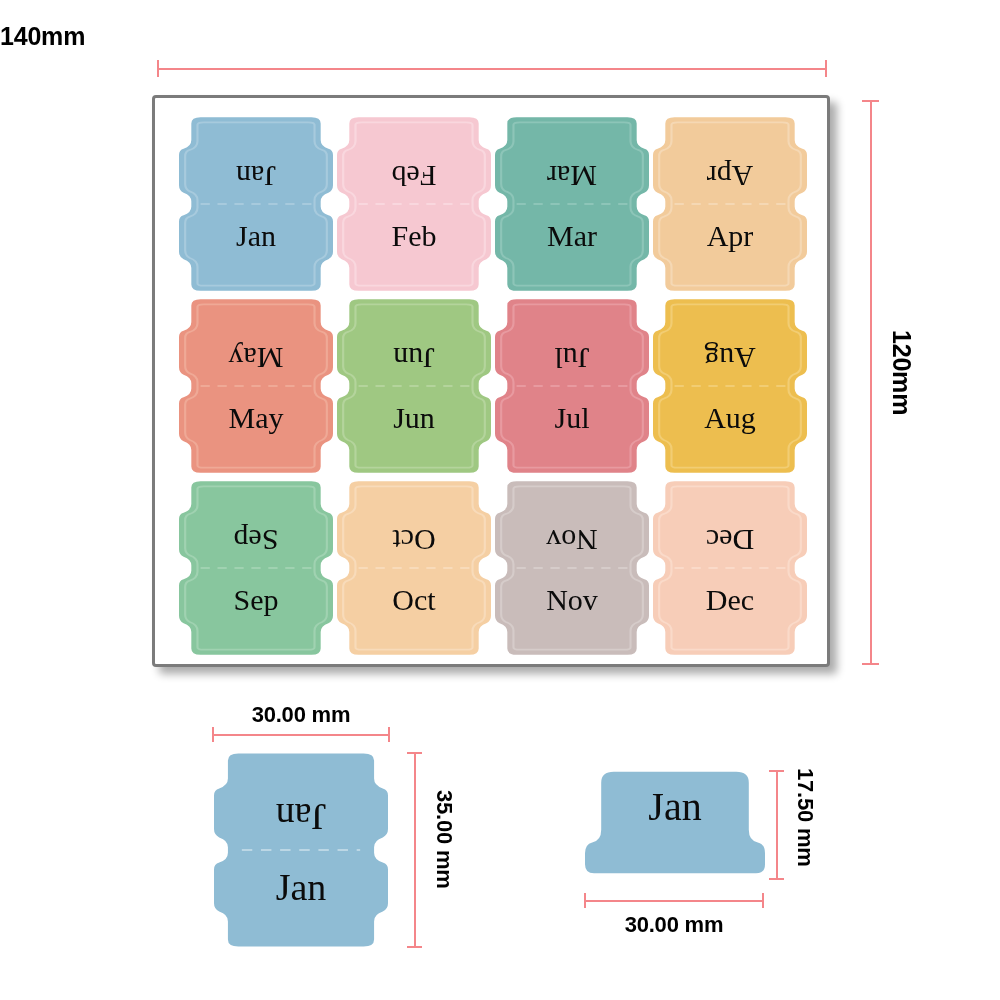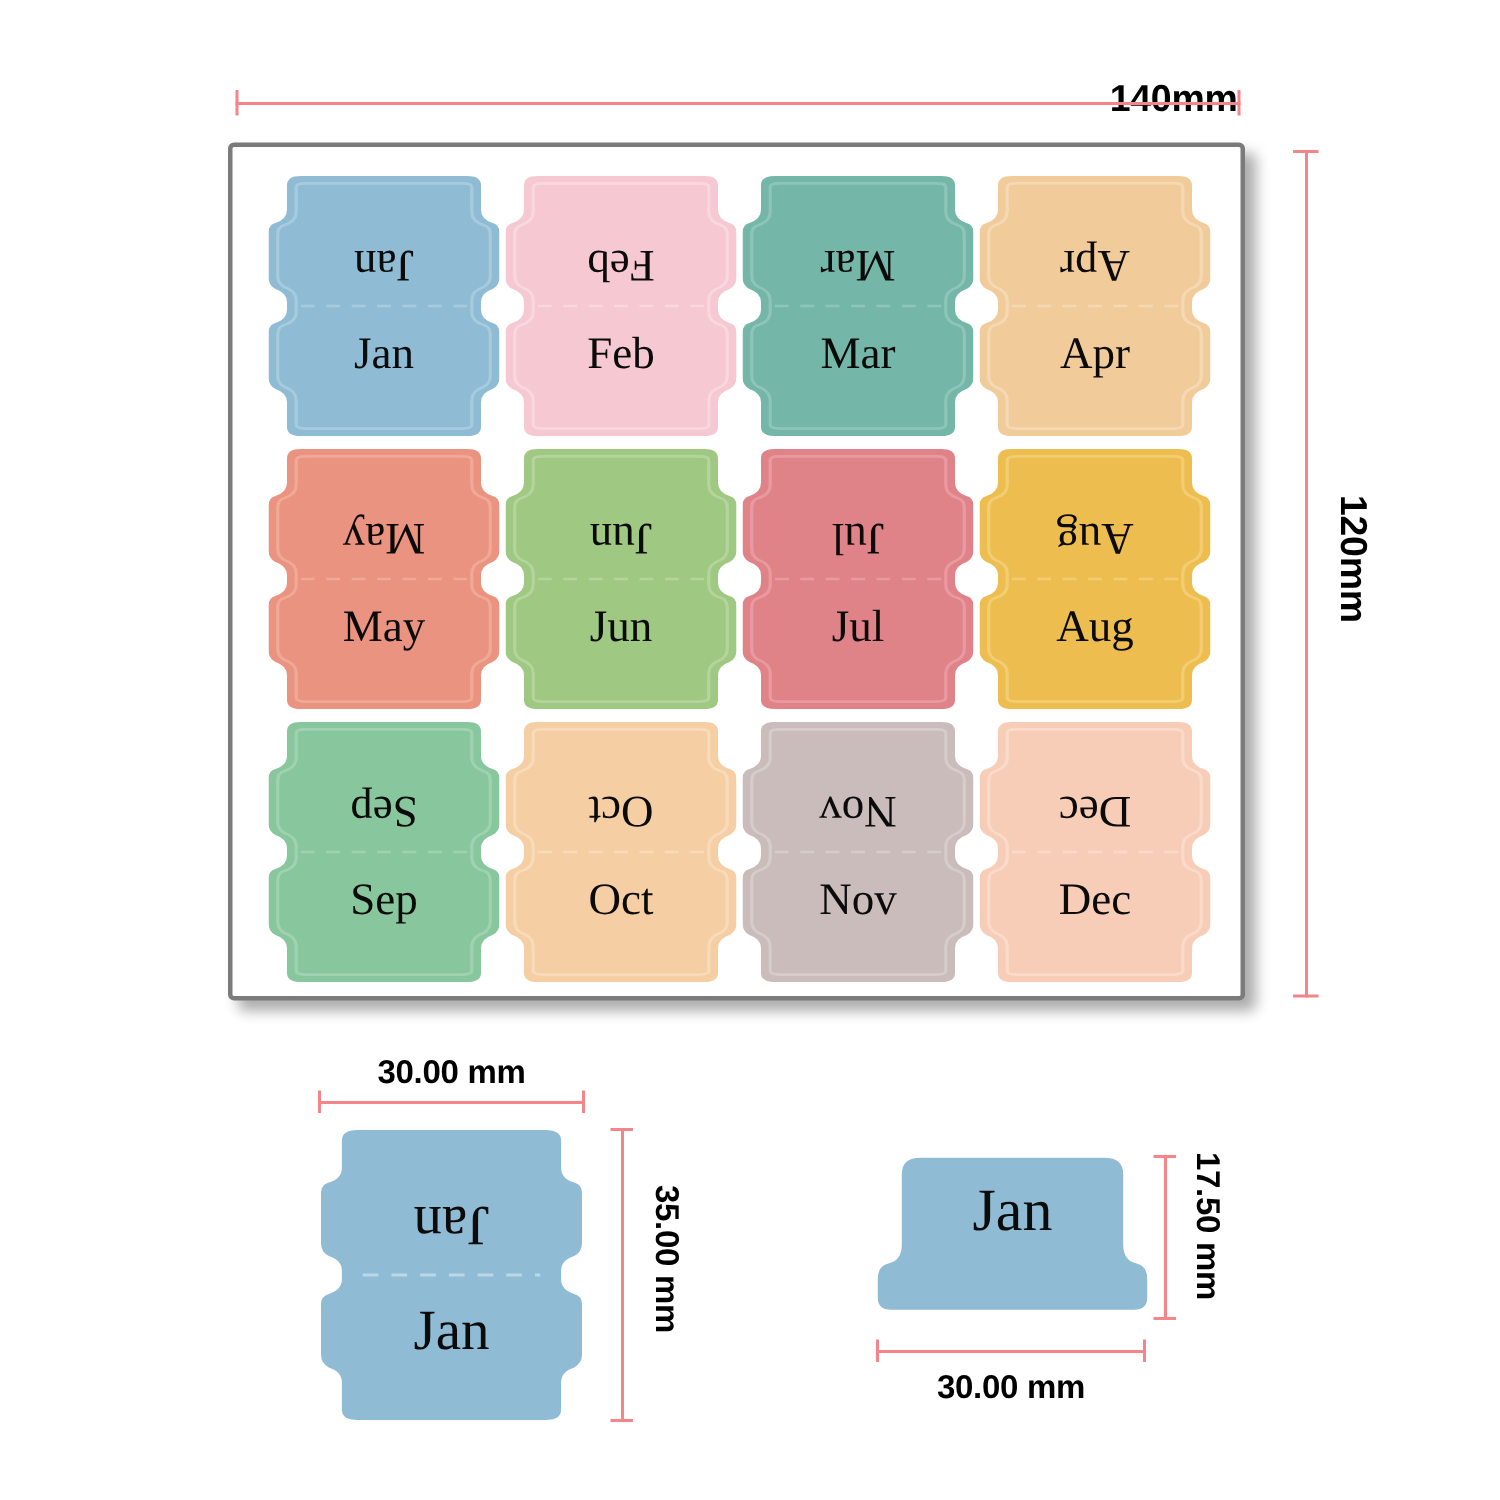--- a/index.html
+++ b/index.html
@@ -123,21 +123,21 @@
     font-family:"Liberation Serif", serif;
     color:#0b0b0b;
     font-size:40px;line-height:1;
   }
 </style>
 </head>
 <body>
 
 <div class="stage">
 
-  <div class="dim-label" style="left:0;top:52px;width:825px;text-align:right;font-size:25px;">140mm</div>
+  <div class="dim-label" style="left:0;top:22px;width:1000px;text-align:left;font-size:25px;">140mm</div>
   <div class="dim-line-h" style="left:157px;top:68px;width:670px;"></div>
   <div class="dim-cap-v" style="left:157px;top:60px;height:17px;"></div>
   <div class="dim-cap-v" style="left:825px;top:60px;height:17px;"></div>
 
   <div class="dim-line-v" style="left:870px;top:100px;height:565px;"></div>
   <div class="dim-cap-h" style="left:862px;top:100px;width:17px;"></div>
   <div class="dim-cap-h" style="left:862px;top:663px;width:17px;"></div>
   <div class="dim-label rot90" style="left:916px;top:330px;font-size:25px;">120mm</div>
 
   <div class="sheet">

